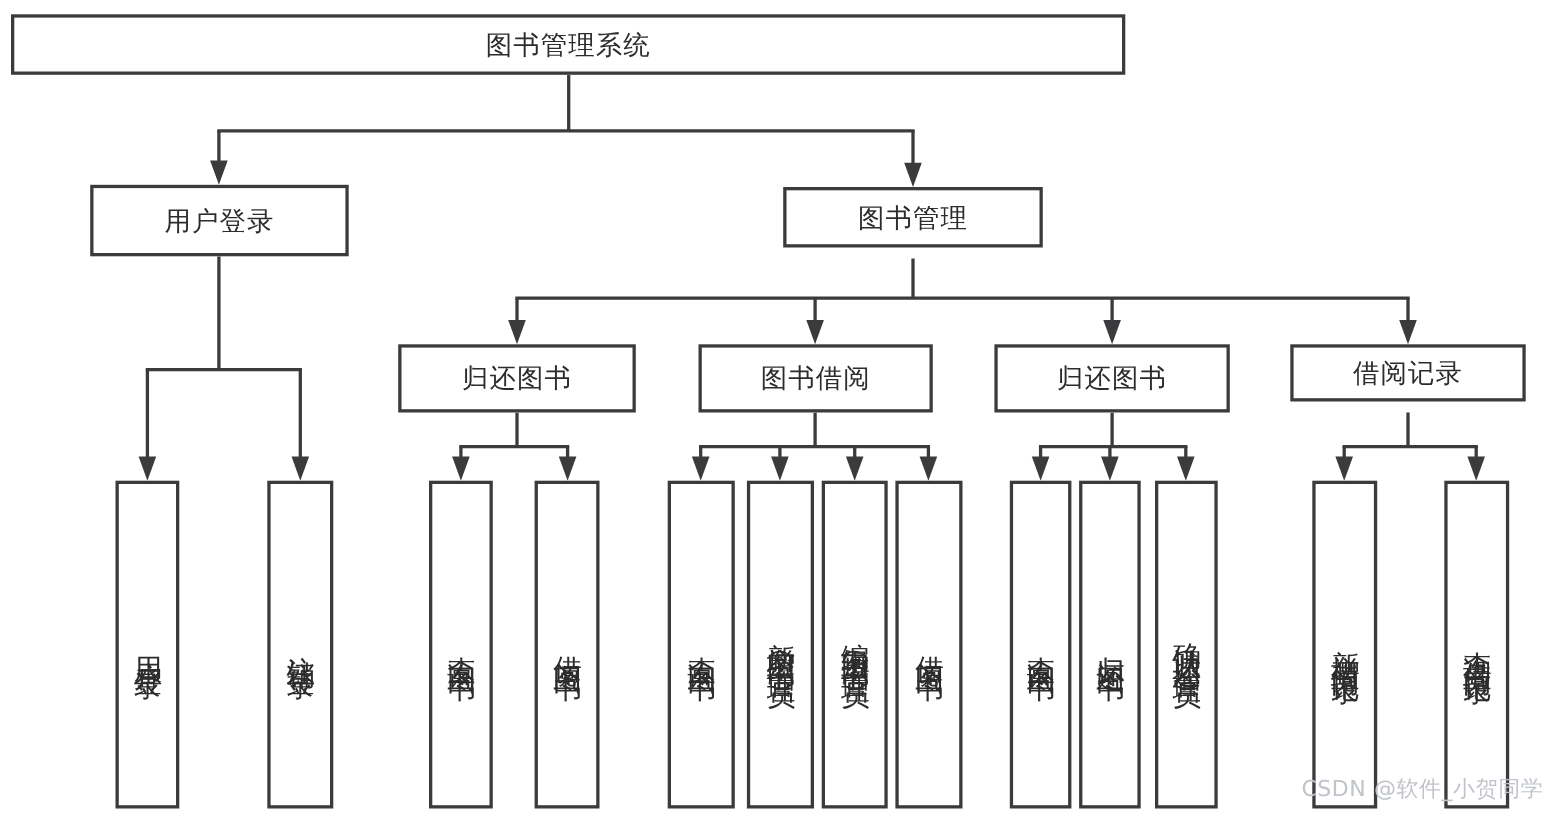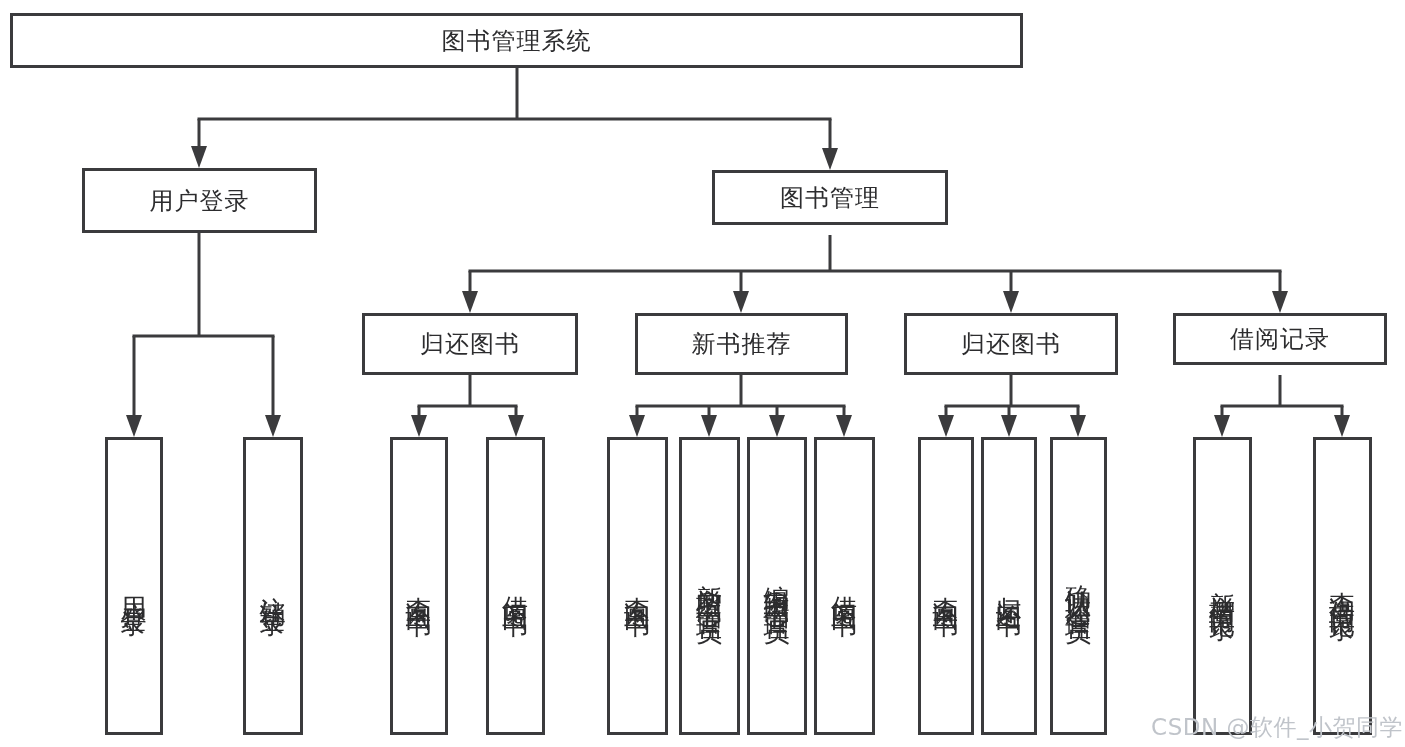--- a/index.html
+++ b/index.html
@@ -41,23 +41,23 @@
   .node.v .label{
     writing-mode:vertical-rl;
     text-orientation:mixed;
     font-size:26px;
     letter-spacing:5px;
     line-height:1;
   }
   .watermark{
     position:absolute;
     right:2px;
-    bottom:4px;
+    bottom:16px;
     z-index:5;
-    font-size:23px;
+    font-size:20px;
     color:var(--wm);
     letter-spacing:0.5px;
     white-space:nowrap;
     margin-top:32px;
   }
 </style>
 </head>
 <body>
 
 <div class="stage">
@@ -125,21 +125,21 @@
     <span class="label">用户登录</span>
   </div>
   <div class="node h" style="left:712px;top:170px;width:236px;height:55px">
     <span class="label">图书管理</span>
   </div>
 
   <div class="node h" style="left:362px;top:313px;width:216px;height:62px">
     <span class="label">归还图书</span>
   </div>
   <div class="node h" style="left:635px;top:313px;width:213px;height:62px">
-    <span class="label">新书推荐</span>
+    <span class="label">图书借阅</span>
   </div>
   <div class="node h" style="left:904px;top:313px;width:214px;height:62px">
     <span class="label">归还图书</span>
   </div>
   <div class="node h" style="left:1173px;top:313px;width:214px;height:52px">
     <span class="label">借阅记录</span>
   </div>
 
   <div class="node v" style="left:105px;top:437px;width:58px;height:298px">
     <span class="label">用户登录</span>

